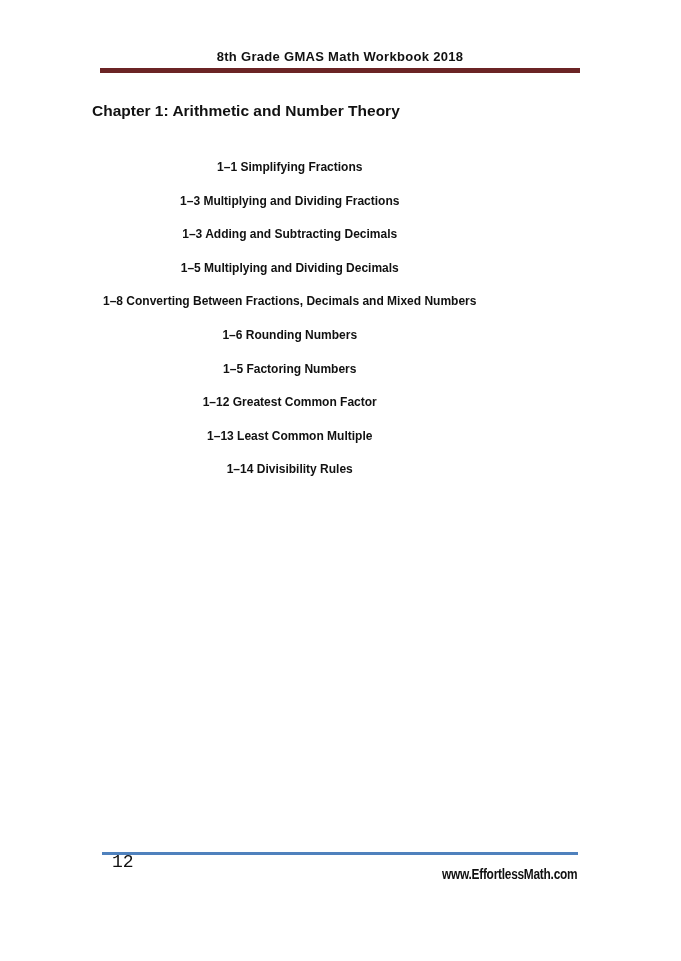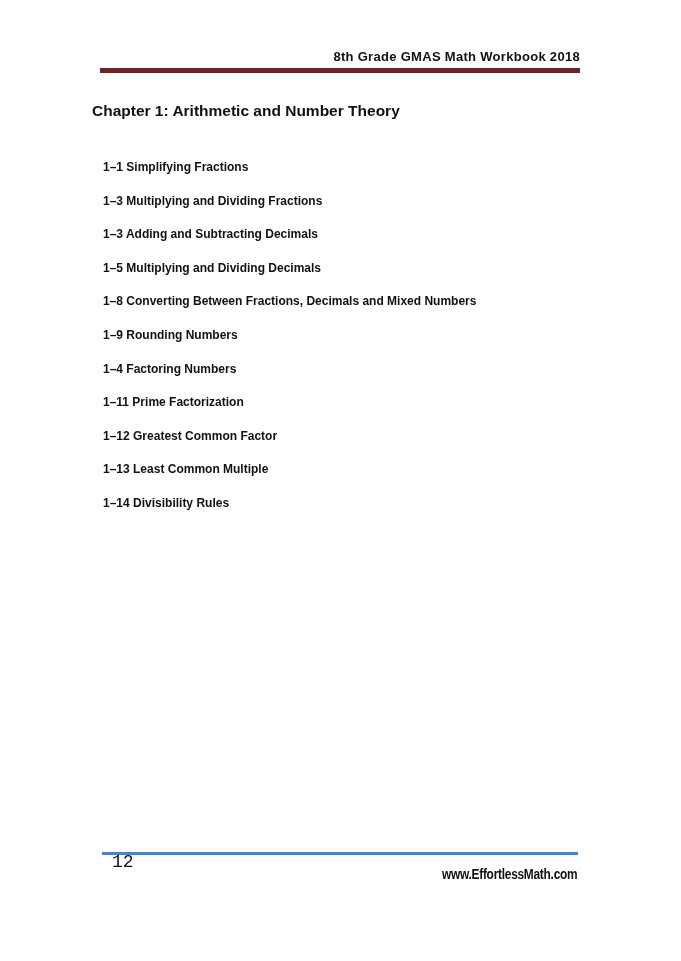--- a/index.html
+++ b/index.html
@@ -1,45 +1,44 @@
 <!DOCTYPE html>
 <html><head>
 <meta charset="utf-8">
 <style>
   html, body { margin:0; padding:0; background:#ffffff; }
   body { width:681px; height:961px; position:relative; overflow:hidden;
          font-family:"Liberation Sans", "DejaVu Sans", sans-serif; color:#111; }
-  .header-title { position:absolute; top:49px; left:100px; width:480px; text-align:right;
+  .header-title { position:absolute; top:49px; left:100px; width:480px; text-align:center;
                   font-size:13px; font-weight:bold; letter-spacing:0.3px; }
   .header-rule { position:absolute; top:68px; left:100px; width:480px; height:5px; background:#6b2425; }
   .chapter-title { position:absolute; top:102px; left:92px; font-size:15.5px; font-weight:bold; }
   .toc { position:absolute; top:160px; left:103px; margin:0; padding:0; list-style:none; }
-  .toc li { height:33.6px; font-size:12px; font-weight:bold; white-space:nowrap; }
+  .toc li { height:33.6px; font-size:12px; font-weight:bold; white-space:nowrap;text-align:center; }
   .footer-rule { position:absolute; top:852px; left:102px; width:476px; height:3px; background:#4f81bd; }
   .page-number { position:absolute; top:852px; left:112px; font-family:Liberation Mono, monospace; font-size:18px; }
   .site-url { position:absolute; top:866px; right:104px; font-size:14px; font-weight:bold;
               letter-spacing:-0.3px; transform:scaleX(0.85); transform-origin:right center; }
 </style>
 </head>
 <body>
 
 <div class="header-title">8th Grade GMAS Math Workbook 2018</div>
 <div class="header-rule"></div>
 
 <div class="chapter-title">Chapter 1: Arithmetic and Number Theory</div>
 
 <ul class="toc">
   <li>1–1 Simplifying Fractions</li>
   <li>1–3 Multiplying and Dividing Fractions</li>
   <li>1–3 Adding and Subtracting Decimals</li>
   <li>1–5 Multiplying and Dividing Decimals</li>
   <li>1–8 Converting Between Fractions, Decimals and Mixed Numbers</li>
-  <li>1–9 Rounding Numbers</li>
-  <li>1–4 Factoring Numbers</li>
-  <li>1–11 Prime Factorization</li>
+  <li>1–6 Rounding Numbers</li>
+  <li>1–5 Factoring Numbers</li>
   <li>1–12 Greatest Common Factor</li>
   <li>1–13 Least Common Multiple</li>
   <li>1–14 Divisibility Rules</li>
 </ul>
 
 <div class="footer-rule"></div>
 <div class="page-number">12</div>
 <div class="site-url">www.EffortlessMath.com</div>
 
 </body></html>

